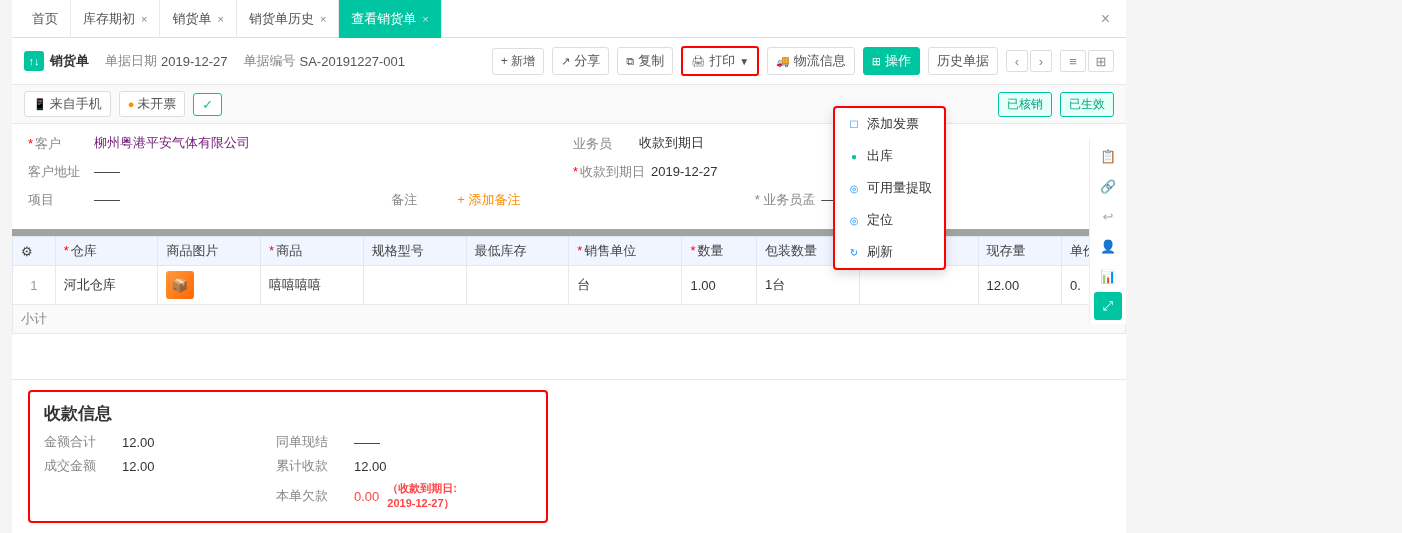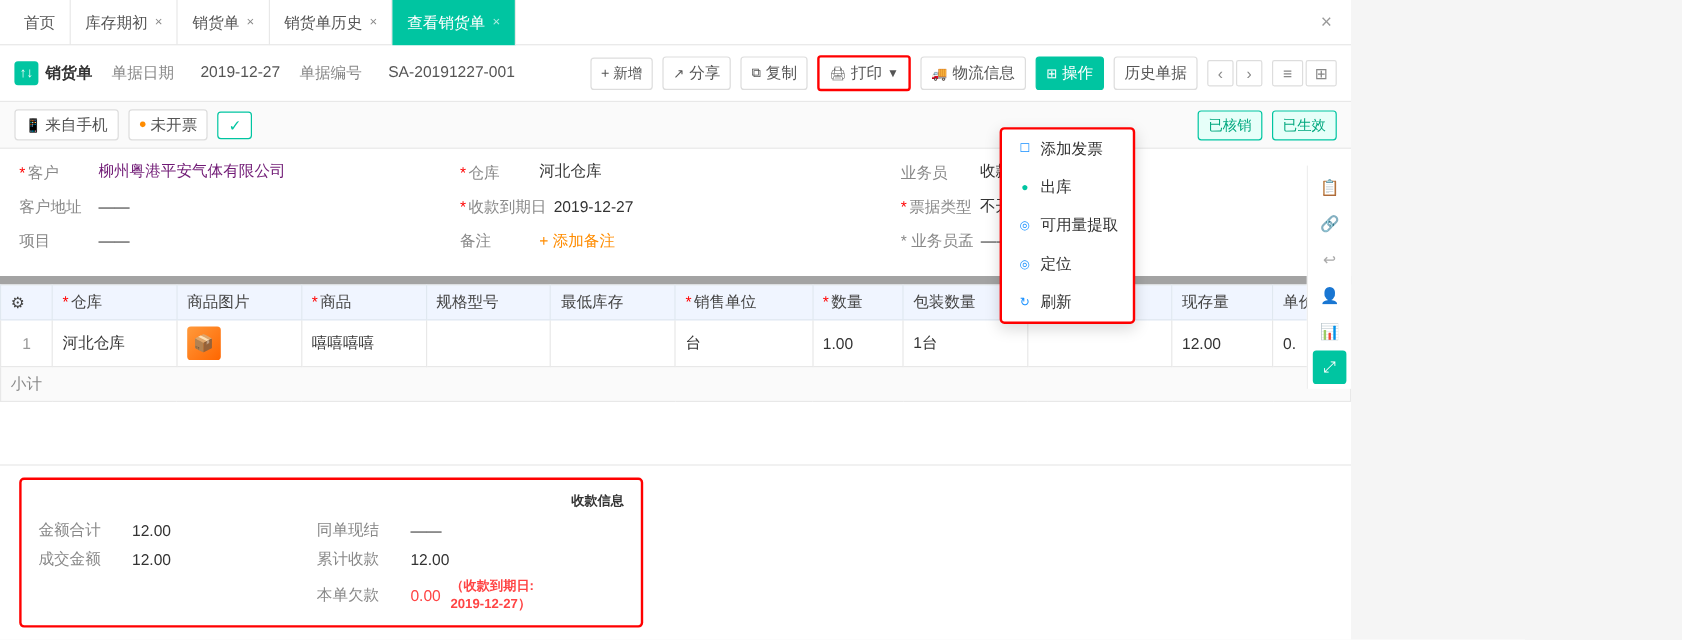--- a/index.html
+++ b/index.html
@@ -75,21 +75,22 @@
       background: #00c5a1;
       border-radius: 3px;
       display: flex;
       align-items: center;
       justify-content: center;
       color: #fff;
       font-size: 10px;
     }
     .doc-meta {
       display: flex;
-      gap: 22px;
+      align-items: center;
+      gap: 4px;
       color: #555;
       font-size: 12px;
     }
     .doc-meta-label { color: #888; }
     .header-actions {
       margin-left: auto;
       display: flex;
       align-items: center;
       gap: 8px;
     }
@@ -272,22 +273,21 @@
     }
     .payment-info {
       border: 2px solid red;
       border-radius: 4px;
       padding: 10px 14px;
       min-width: 520px;
     }
     .payment-title {
       font-weight: bold;
       margin-bottom: 8px;
-      font-size: 11px;
-      text-align: right;
+      font-size: 17px;
     }
     .payment-grid {
       display: grid;
       grid-template-columns: 200px 200px;
       gap: 6px 32px;
     }
     .payment-item {
       display: flex;
       align-items: center;
       gap: 8px;
@@ -349,21 +349,21 @@
       align-items: center;
       justify-content: center;
       font-size: 10px;
     }
     .icon-blue { color: #1890ff; }
     .icon-teal { color: #00c5a1; }
   </style>
 </head>
 <body>
 
-<div style="width:1126px; height:533px; overflow:hidden; position:relative;">
+<div style="width:1126px; height:533px; overflow:hidden; position:relative;padding-left:12px;">
 
   <div class="tab-bar">
     <div class="tab">
       <span>首页</span>
     </div>
     <div class="tab">
       <span>库存期初</span>
       <span class="close-btn">×</span>
     </div>
     <div class="tab">
@@ -453,40 +453,32 @@
       <span class="status-badge badge-green">已生效</span>
     </div>
 
     <div class="form-area">
       <div class="form-row">
         <div class="form-field">
           <span class="field-label"><span class="required-star">*</span><span>客户</span></span>
           <span class="field-value linked">柳州粤港平安气体有限公司</span>
         </div>
         <div class="form-field">
-          <span class="field-label"><span class="required-star">*</span><span>仓库</span></span>
-          <span class="field-value">河北仓库</span>
-        </div>
-        <div class="form-field">
           <span class="field-label"><span>业务员</span></span>
           <span class="field-value">收款到期日</span>
         </div>
       </div>
       <div class="form-row">
         <div class="form-field">
           <span class="field-label"><span>客户地址</span></span>
           <span class="field-value">——</span>
         </div>
         <div class="form-field">
           <span class="field-label"><span class="required-star">*</span><span>收款到期日</span></span>
           <span class="field-value">2019-12-27</span>
-        </div>
-        <div class="form-field">
-          <span class="field-label"><span class="required-star">*</span><span>票据类型</span></span>
-          <span class="field-value">不开票</span>
         </div>
       </div>
       <div class="form-row">
         <div class="form-field">
           <span class="field-label"><span>项目</span></span>
           <span class="field-value">——</span>
         </div>
         <div class="form-field">
           <span class="field-label"><span>备注</span></span>
           <span class="add-note-btn">+ 添加备注</span>

